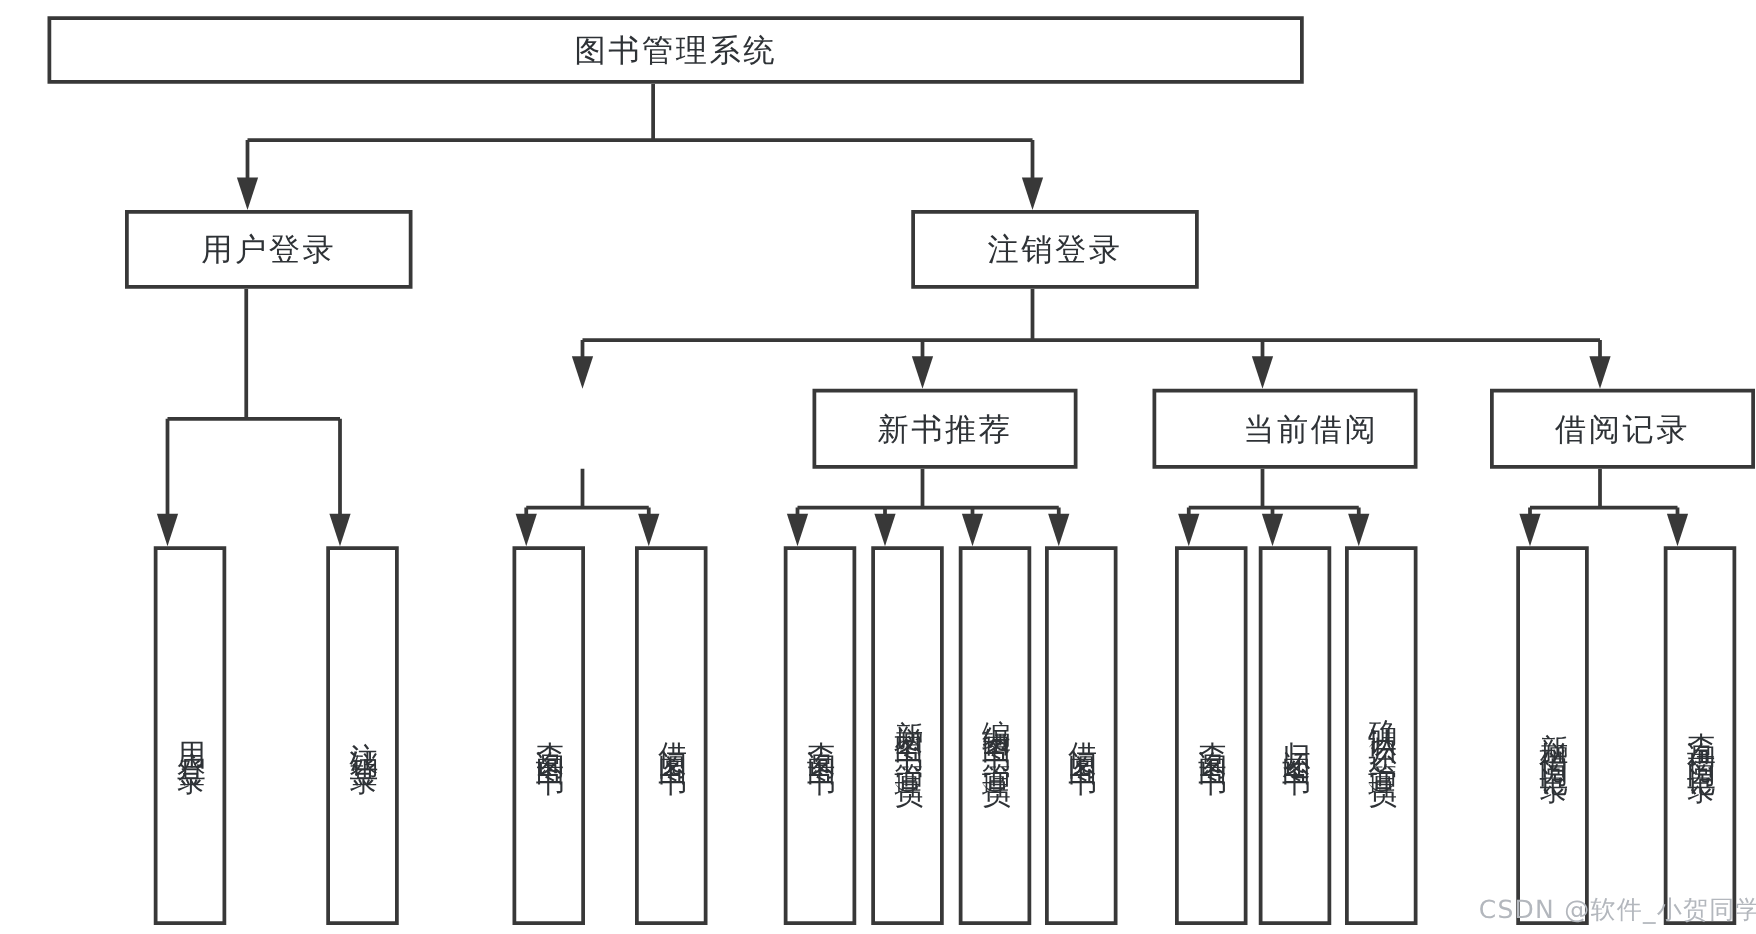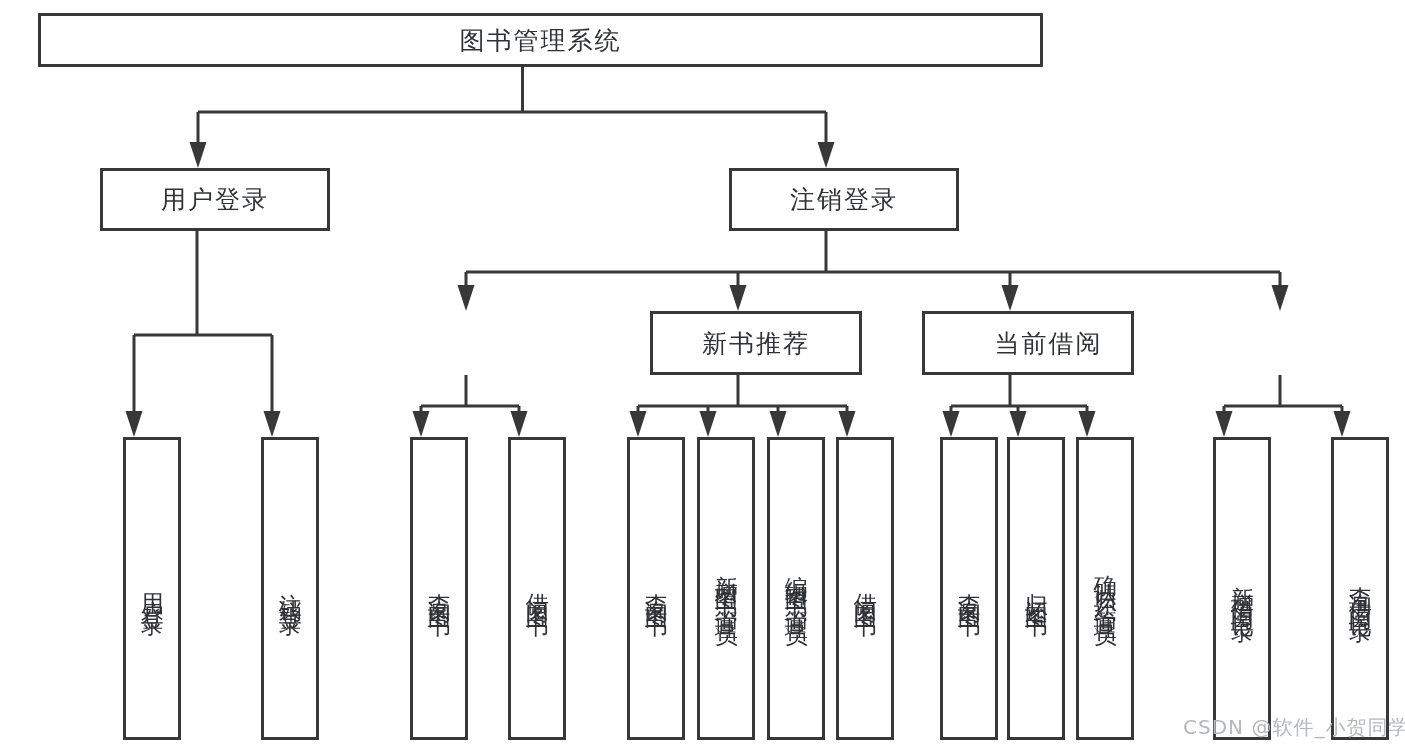--- a/index.html
+++ b/index.html
@@ -94,20 +94,23 @@
   <div class="node h-box" style="left:711px;top:168px;width:230px;height:63px;">
     <span>注销登录</span>
   </div>
 
   <div class="node h-box" style="left:632px;top:311px;width:212px;height:64px;">
     <span>新书推荐</span>
   </div>
   <div class="node h-box" style="left:904px;top:311px;width:212px;height:64px;padding-left:41px;">
     <span>当前借阅</span>
   </div>
+  <div class="node h-box" style="left:1174px;top:311px;width:212px;height:64px;">
+    <span>借阅记录</span>
+  </div>
 
   <div class="node v-box" style="left:105px;top:437px;width:58px;height:303px;">
     <span>用户登录</span>
   </div>
   <div class="node v-box" style="left:243px;top:437px;width:58px;height:303px;">
     <span>注销登录</span>
   </div>
 
   <div class="node v-box" style="left:392px;top:437px;width:58px;height:303px;">
     <span>查询图书</span>

